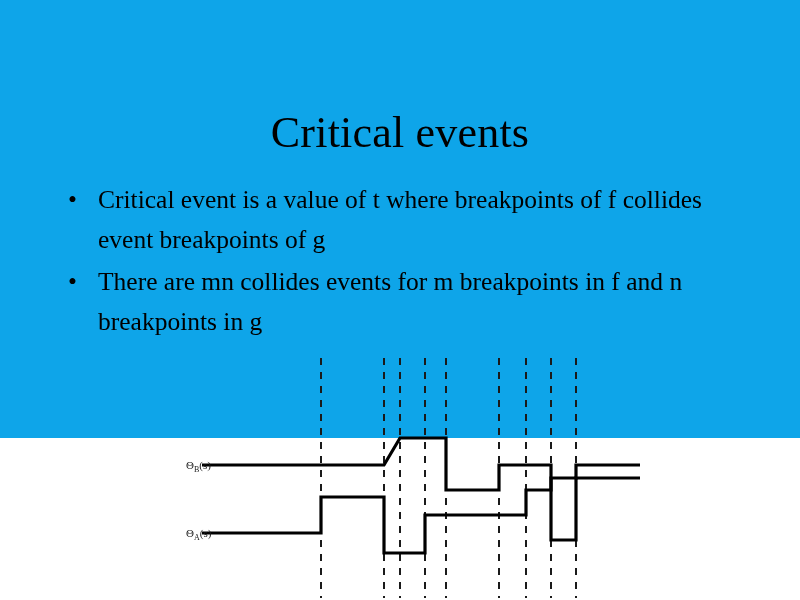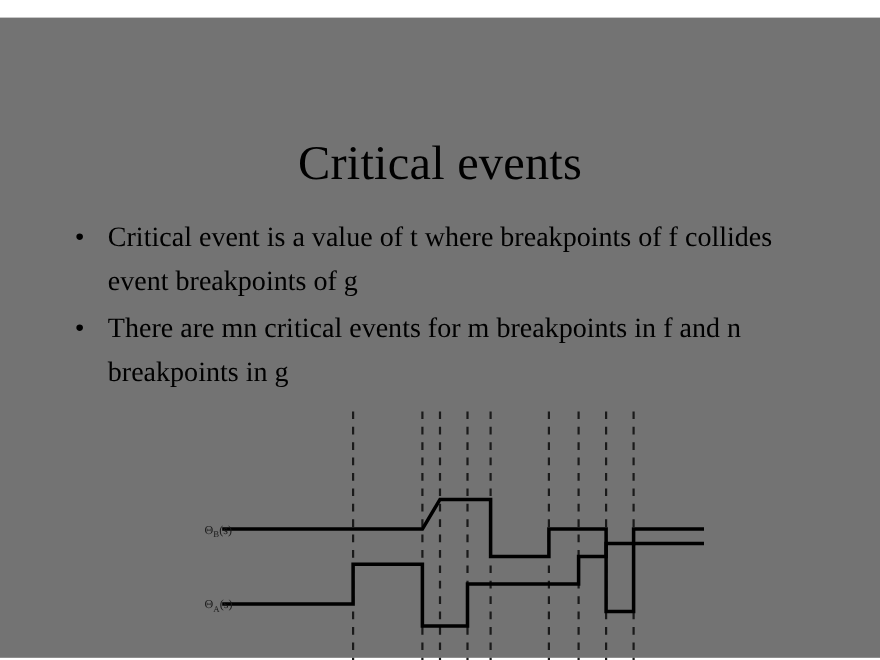--- a/index.html
+++ b/index.html
@@ -12,24 +12,24 @@
     height: 600px;
     overflow: hidden;
     font-family: "Liberation Serif", "DejaVu Serif", serif;
     color: #000000;
     position: relative;
   }
 
   #slide {
     position: absolute;
     left: 0;
-    top: 16px;
+    top: 0;
     width: 800px;
-    height: 582px;
-    background: #737373;
+    height: 438px;
+    background: #0ea5e9;
   }
 
   
   #slide-title {
     position: absolute;
     left: 0;
     top: 78px;
     width: 800px;
     text-align: center;
     font-size: 44px;
@@ -94,21 +94,21 @@
 
   <div id="bullet-list">
 
     <div class="bullet-item">
       <span class="bullet-marker">•</span>
       <span class="bullet-text">Critical event is a value of t where breakpoints of f collides event breakpoints of g</span>
     </div>
 
     <div class="bullet-item">
       <span class="bullet-marker">•</span>
-      <span class="bullet-text">There are mn critical events for m breakpoints in f and n breakpoints in g</span>
+      <span class="bullet-text">There are mn collides events for m breakpoints in f and n breakpoints in g</span>
     </div>
 
   </div>
 
   <div id="figure">
     <svg width="470" height="250" viewBox="0 0 470 250">
 
       <g id="breakpoint-lines">
           <line x1="141" x2="141" y1="8" y2="248" stroke="#1a1a1a" stroke-width="2" stroke-dasharray="7 7"></line>
           <line x1="204" x2="204" y1="8" y2="248" stroke="#1a1a1a" stroke-width="2" stroke-dasharray="7 7"></line>

